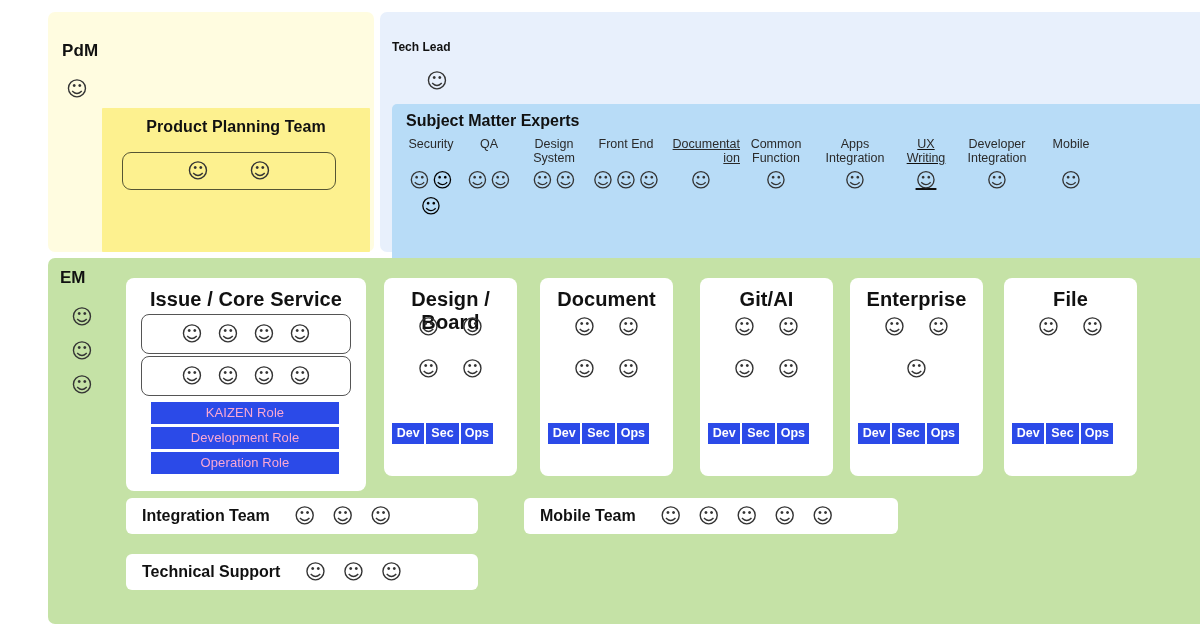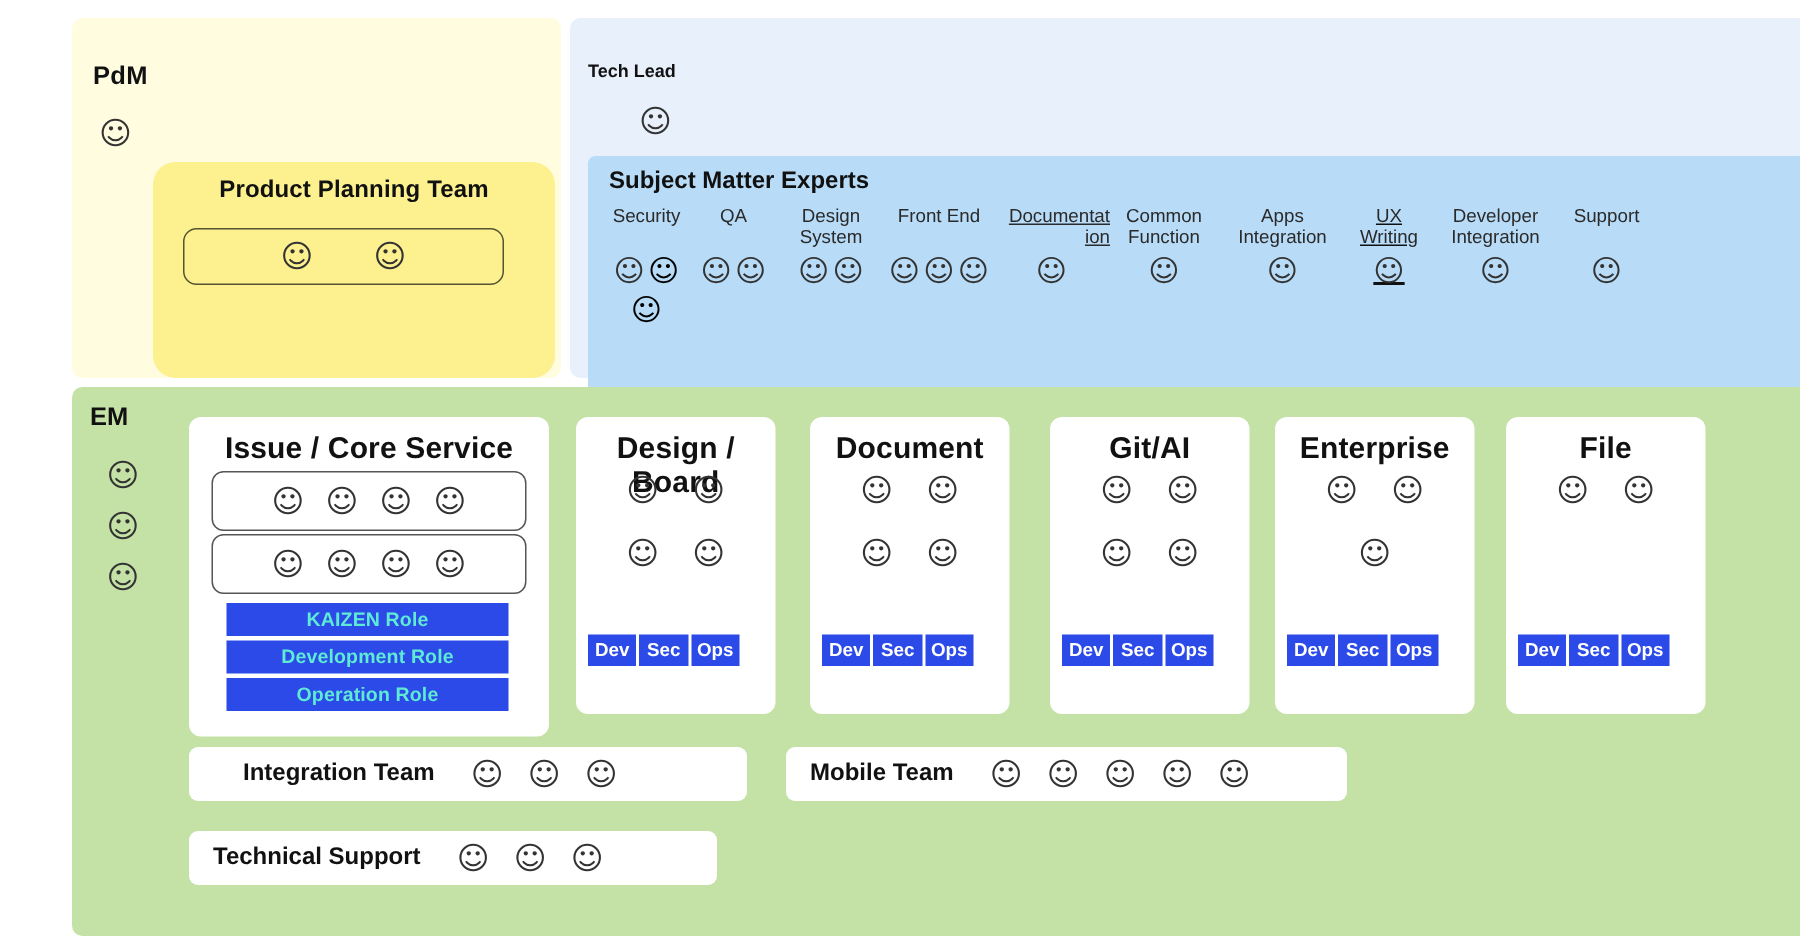--- a/index.html
+++ b/index.html
@@ -39,21 +39,21 @@
   .pdm-title {
     position: absolute; left: 14px; top: 29px;
     font-size: 17px; font-weight: bold; letter-spacing: .2px;
   }
   .pdm-face { position: absolute; left: 18px; top: 66px; }
 
   .ppt-box {
     position: absolute; left: 54px; top: 96px;
     width: 268px; height: 144px;
     background: #fdf18f;
-    border-radius: 15px;
+    border-radius: 1px;
   }
   .ppt-title {
     text-align: center; font-size: 16px; font-weight: bold;
     padding-top: 10px; letter-spacing: .1px;
   }
   .ppt-inner {
     position: absolute; left: 20px; top: 44px;
     width: 212px; height: 36px;
     border: 1.6px solid #555533;
     border-radius: 9px;
@@ -146,22 +146,22 @@
     gap: 14px;
   }
   .ics-row.r1 { top: 36px; }
   .ics-row.r2 { top: 78px; }
   .role-bars {
     position: absolute; left: 25px; top: 124px;
     width: 188px;
     display: flex; flex-direction: column; gap: 3px;
   }
   .role-bar {
-    background: #2b4ae8; color: #5eead4;
-    font-size: 13px; font-weight: bold;
+    background: #2b4ae8; color: #f9a8d4;
+    font-size: 13px; font-weight: normal;
     text-align: center;
     padding: 3px 0 4px 0;
     letter-spacing: .1px;
   }
 
   
   .prod-card { top: 20px; width: 133px; height: 198px; }
   .prod-faces {
     position: absolute; left: 0; top: 38px; width: 100%;
     display: flex; flex-wrap: wrap; justify-content: center;
@@ -278,21 +278,21 @@
             </div>
           </div>
           <div class="sme-col" style="width: 86px;">
             <div class="hdr">Developer
 Integration</div>
             <div class="sme-faces">
               <span class="face sm">☺</span>
             </div>
           </div>
           <div class="sme-col" style="width: 62px;">
-            <div class="hdr">Support</div>
+            <div class="hdr">Mobile</div>
             <div class="sme-faces">
               <span class="face sm">☺</span>
             </div>
           </div>
         </div>
     </div>
   </div>
 
   <div class="em-panel">
     <div class="em-title">EM</div>
@@ -387,21 +387,21 @@
           </div>
           <div class="dso-bar">
             <div class="dso-seg">Dev</div>
             <div class="dso-seg">Sec</div>
             <div class="dso-seg">Ops</div>
           </div>
         </div>
       </div>
 
     <div id="team-strips">
-        <div class="team-strip" style="left: 78px; top: 240px; width: 352px; padding-left: 20px;">
+        <div class="team-strip" style="left: 78px; top: 240px; width: 352px;">
           <div class="team-name">Integration Team</div>
           <div class="team-faces">
             <span class="face">☺</span>
             <span class="face">☺</span>
             <span class="face">☺</span>
           </div>
         </div>
         <div class="team-strip" style="left: 476px; top: 240px; width: 374px;">
           <div class="team-name">Mobile Team</div>
           <div class="team-faces">

